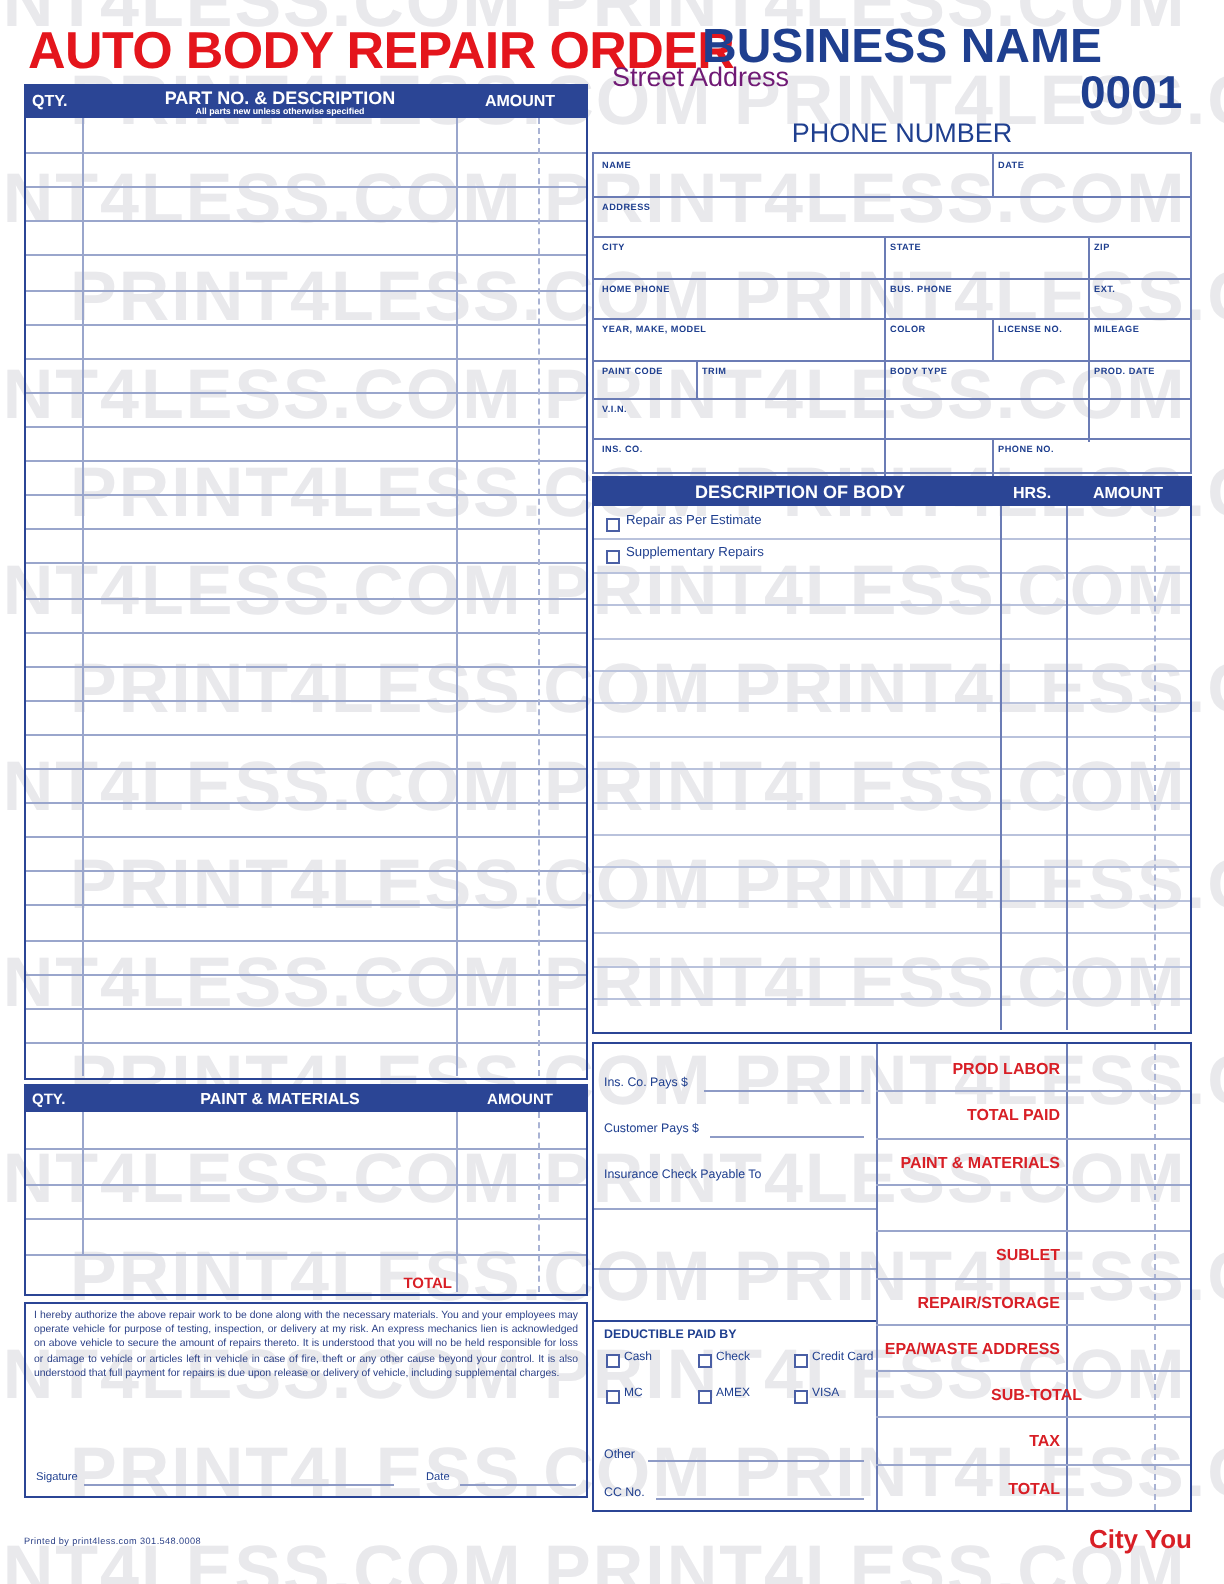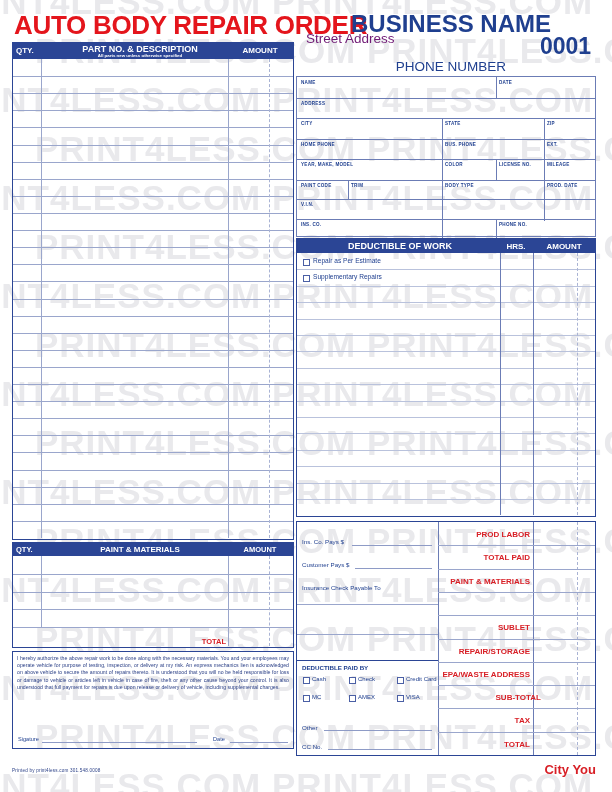--- a/index.html
+++ b/index.html
@@ -240,21 +240,21 @@
       <div class="vline" style="position: absolute; left: 247px; top: 41px; width: 1px; height: 41px; background: rgb(107, 124, 181);"></div>
       <div class="vline" style="position: absolute; left: 145px; top: 82px; width: 1px; height: 61.5px; background: rgb(107, 124, 181);"></div>
       <div class="vline" style="position: absolute; left: 199px; top: 82px; width: 1px; height: 20.5px; background: rgb(107, 124, 181);"></div>
       <div class="vline" style="position: absolute; left: 247px; top: 82px; width: 1px; height: 61.5px; background: rgb(107, 124, 181);"></div>
       <div class="vline" style="position: absolute; left: 51px; top: 102.5px; width: 1px; height: 20.5px; background: rgb(107, 124, 181);"></div>
       <div class="vline" style="position: absolute; left: 199px; top: 141.5px; width: 1px; height: 20.5px; background: rgb(107, 124, 181);"></div>
       <div class="vline" style="position: absolute; left: 145px; top: 141.5px; width: 1px; height: 20.5px; background: rgb(107, 124, 181);"></div>
     </div>
 
   <div class="abs navybg" style="left:296px;top:238px;width:300px;height:15px;"></div>
-  <div class="abs hdrcell" style="left:300px;top:241px;width:200px;text-align:center;font-size:9px;">DEDUCTIBLE OF WORK</div>
+  <div class="abs hdrcell" style="left:300px;top:241px;width:200px;text-align:center;font-size:9px;">DESCRIPTION OF BODY</div>
   <div class="abs hdrcell" style="left:500px;top:242px;width:32px;text-align:center;font-size:8px;">HRS.</div>
   <div class="abs hdrcell" style="left:533px;top:242px;width:62px;text-align:center;font-size:8px;">AMOUNT</div>
 
   <div class="abs" id="work-grid" style="left:296px;top:253px;width:300px;height:264px;border:1px solid #2b4595;border-top:none;">
       <div class="hline" style="position: absolute; left: 0px; top: 16.4px; width: 298px; height: 1px; background: rgb(185, 194, 220);"></div>
       <div class="hline" style="position: absolute; left: 0px; top: 32.8px; width: 298px; height: 1px; background: rgb(185, 194, 220);"></div>
       <div class="hline" style="position: absolute; left: 0px; top: 49.2px; width: 298px; height: 1px; background: rgb(185, 194, 220);"></div>
       <div class="hline" style="position: absolute; left: 0px; top: 65.6px; width: 298px; height: 1px; background: rgb(185, 194, 220);"></div>
       <div class="hline" style="position: absolute; left: 0px; top: 82px; width: 298px; height: 1px; background: rgb(185, 194, 220);"></div>
       <div class="hline" style="position: absolute; left: 0px; top: 98.4px; width: 298px; height: 1px; background: rgb(185, 194, 220);"></div>

